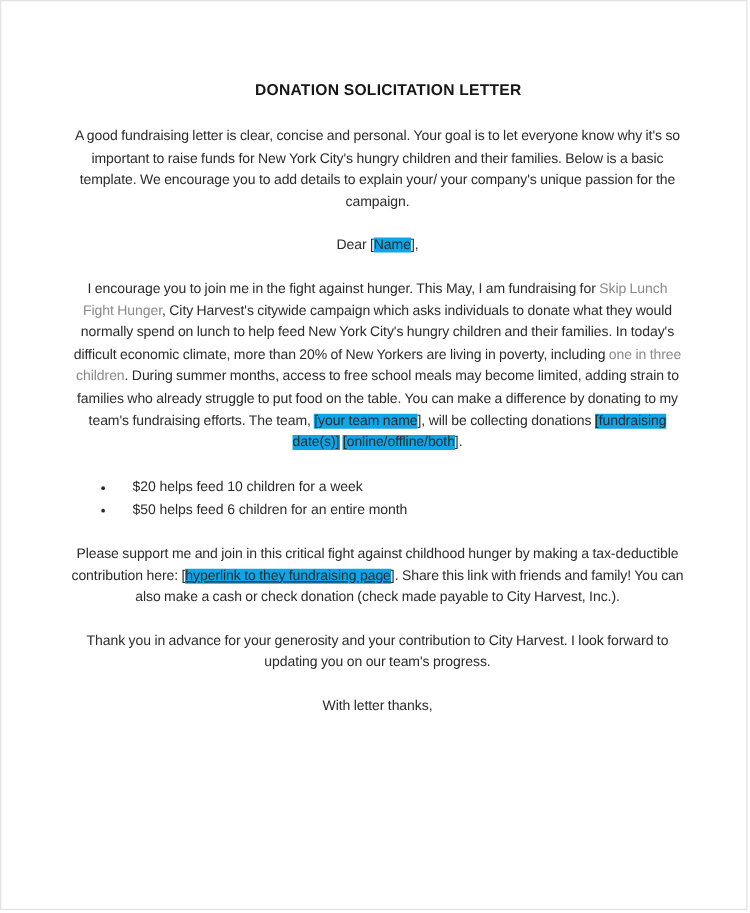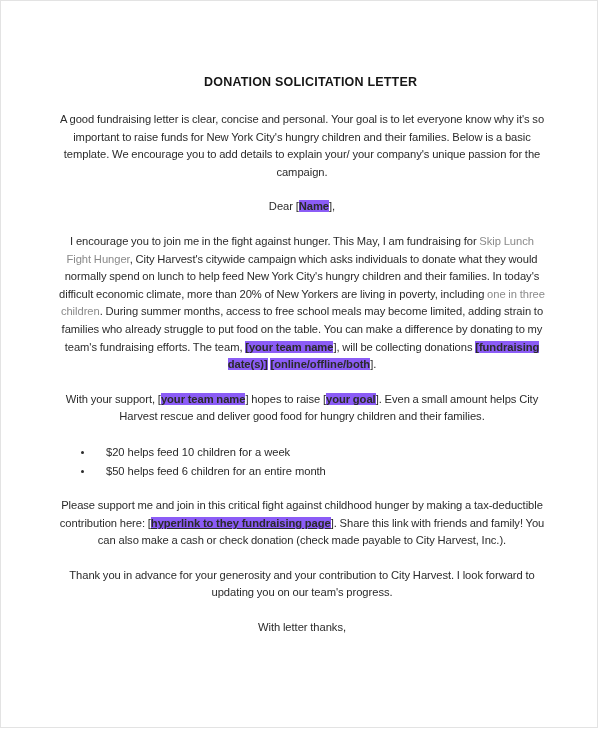--- a/index.html
+++ b/index.html
@@ -25,36 +25,35 @@
     position: absolute;
     left: 56px;
     top: 62px;
     width: 490px;
   }
   .doc-title {
     font-size: 12.5px;
     font-weight: bold;
     color: #161616;
     letter-spacing: 0.2px;
-    margin: 12px 0 22px 0;
+    margin: 2px 0 22px 0;
     padding-left: 147px;
   }
   p.para {
     font-size: 11.2px;
     line-height: 17.6px;
     color: #2b2b2b;
     margin: 0 0 17px 0;
     text-align: center;
     letter-spacing: -0.05px;
     word-spacing: -0.3px;
   }
   .hl {
-    background: #8b5cf6;
+    background: #0ea5e9;
     color: #2b2b2b;
-    font-weight: bold;
   }
   .lnk {
     color: #8a8a8a;
   }
   .lnk-u {
     text-decoration: underline;
   }
   ul.bullets {
     list-style: none;
     margin: 0 0 17px 0;
@@ -87,21 +86,20 @@
 
     <h1 class="doc-title">DONATION SOLICITATION LETTER</h1>
 
     <p class="para"><span>A good fundraising letter is clear, concise and personal. Your goal is to let everyone know why it's so important to raise funds for New York City's hungry children and their families. Below is a basic template. We encourage you to add details to explain your/ your company's unique passion for the campaign.</span></p>
 
     <p class="para"><span>Dear [</span><span class="hl">Name</span><span>],</span></p>
 
 
     <p class="para"><span>I encourage you to join me in the fight against hunger. This May, I am fundraising for </span><span class="lnk">Skip Lunch Fight Hunger</span><span>, City Harvest's citywide campaign which asks individuals to donate what they would normally spend on lunch to help feed New York City's hungry children and their families. In today's difficult economic climate, more than 20% of New Yorkers are living in poverty, including </span><span class="lnk">one in three children</span><span>. During summer months, access to free school meals may become limited, adding strain to families who already struggle to put food on the table. You can make a difference by donating to my team's fundraising efforts. The team, </span><span class="hl">[your team name</span><span>], will be collecting donations </span><span class="hl">[fundraising date(s)]</span><span> </span><span class="hl">[online/offline/both</span><span>].</span></p>
 
-    <p class="para"><span>With your support, [</span><span class="hl">your team name</span><span>] hopes to raise [</span><span class="hl">your goal</span><span>]. Even a small amount helps City Harvest rescue and deliver good food for hungry children and their families.</span></p>
 
     <ul class="bullets">
       <li>$20 helps feed 10 children for a week</li>
       <li>$50 helps feed 6 children for an entire month</li>
     </ul>
 
     <p class="para"><span>Please support me and join in this critical fight against childhood hunger by making a tax-deductible contribution here: [</span><span class="hl lnk-u">hyperlink to they fundraising page</span><span>]. Share this link with friends and family! You can also make a cash or check donation (check made payable to City Harvest, Inc.).</span></p>
 
     <p class="para"><span>Thank you in advance for your generosity and your contribution to City Harvest. I look forward to updating you on our team's progress.</span></p>
 

